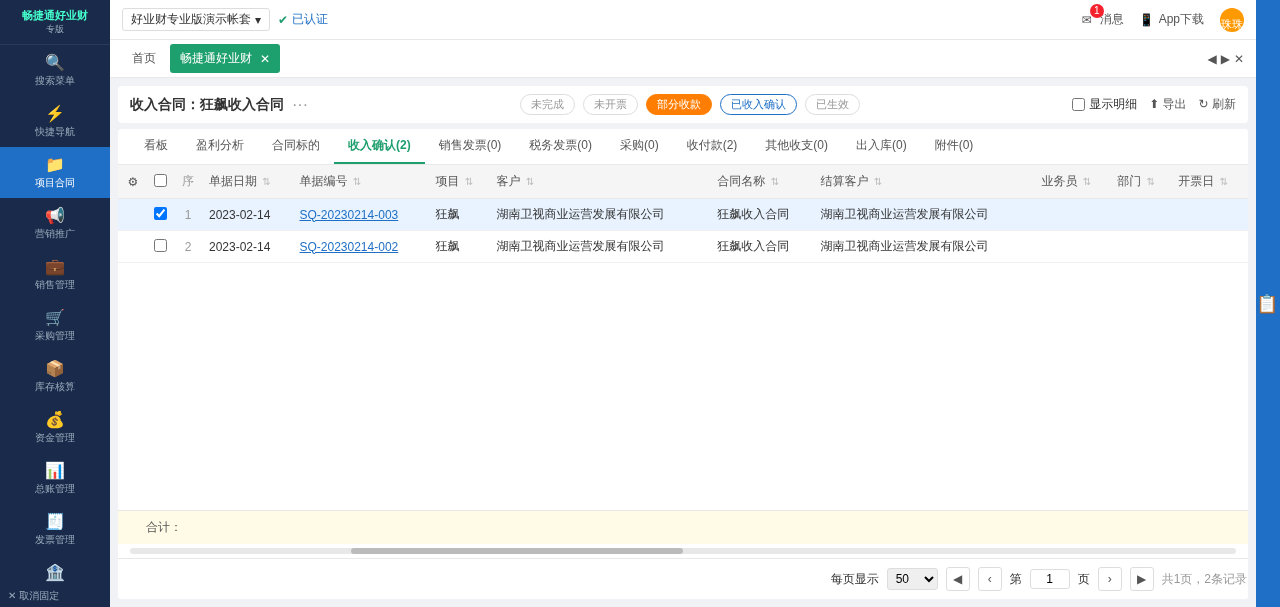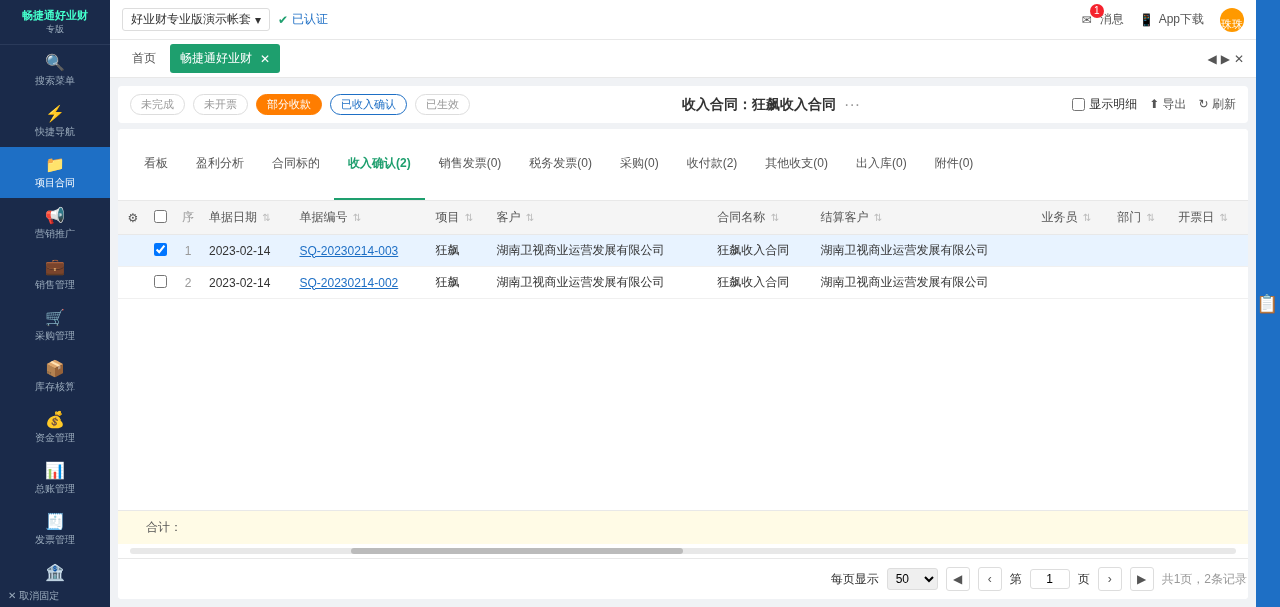--- a/index.html
+++ b/index.html
@@ -41,21 +41,21 @@
 
     
     .page-header { background: #fff; padding: 8px 12px; border-radius: 4px; display: flex; align-items: center; justify-content: space-between; }
     .status-btn { padding: 2px 10px; border-radius: 12px; font-size: 11px; cursor: pointer; border: 1px solid #ddd; color: #999; background: #fff; }
     .status-btn.active { background: #ff7d00; color: #fff; border-color: #ff7d00; }
     .status-btn.blue { background: #fff; color: #1e6fc5; border-color: #1e6fc5; }
 
     
     .inner-tabs { background: #fff; border-radius: 4px; overflow: hidden; }
     .inner-tab-bar { display: flex; border-bottom: 1px solid #e8e8e8; padding: 0 12px; background: #fff; }
-    .inner-tab { padding: 26px 14px; font-size: 12px; color: #555; cursor: pointer; border-bottom: 2px solid transparent; }
+    .inner-tab { padding: 8px 14px; font-size: 12px; color: #555; cursor: pointer; border-bottom: 2px solid transparent; }
     .inner-tab.active { color: #1e9f6e; border-bottom: 2px solid #1e9f6e; font-weight: bold; }
 
     
     .table-container { flex: 1; overflow: hidden; display: flex; flex-direction: column; background: #fff; }
     .table-wrap { flex: 1; overflow: auto; }
     table { width: 100%; border-collapse: collapse; font-size: 12px; }
     thead tr { background: #f5f5f5; }
     th { padding: 8px 6px; text-align: left; color: #555; font-weight: normal; border-bottom: 1px solid #e8e8e8; white-space: nowrap; position: sticky; top: 0; background: #f5f5f5; z-index: 1; }
     td { padding: 7px 6px; border-bottom: 1px solid #f0f0f0; white-space: nowrap; }
     tr.selected td { background: #e8f3ff; }
@@ -189,31 +189,31 @@
       <span style="cursor:pointer;color:#555;">◀</span>
       <span style="cursor:pointer;color:#555;">▶</span>
       <span style="cursor:pointer;color:#555;">✕</span>
     </div>
   </div>
 
   <div class="page">
 
     <div class="page-header">
       <div style="display:flex;align-items:center;gap:8px;">
+        <span style="font-size:14px;font-weight:bold;">
+          <span>收入合同：</span><span>狂飙收入合同</span>
+        </span>
+        <span style="color:#999;cursor:pointer;font-size:16px;">···</span>
+      </div>
+      <div style="display:flex;align-items:center;gap:8px;">
         <button class="status-btn">未完成</button>
         <button class="status-btn">未开票</button>
         <button class="status-btn active">部分收款</button>
         <button class="status-btn blue">已收入确认</button>
         <button class="status-btn">已生效</button>
-      </div>
-      <div style="display:flex;align-items:center;gap:8px;">
-        <span style="font-size:14px;font-weight:bold;">
-          <span>收入合同：</span><span>狂飙收入合同</span>
-        </span>
-        <span style="color:#999;cursor:pointer;font-size:16px;">···</span>
       </div>
       <div style="display:flex;align-items:center;gap:12px;">
         <label style="display:flex;align-items:center;gap:4px;cursor:pointer;">
           <input type="checkbox" style="">
           <span>显示明细</span>
         </label>
         <span style="cursor:pointer;color:#555;">⬆ 导出</span>
         <span style="cursor:pointer;color:#555;">↻ 刷新</span>
       </div>
     </div>

